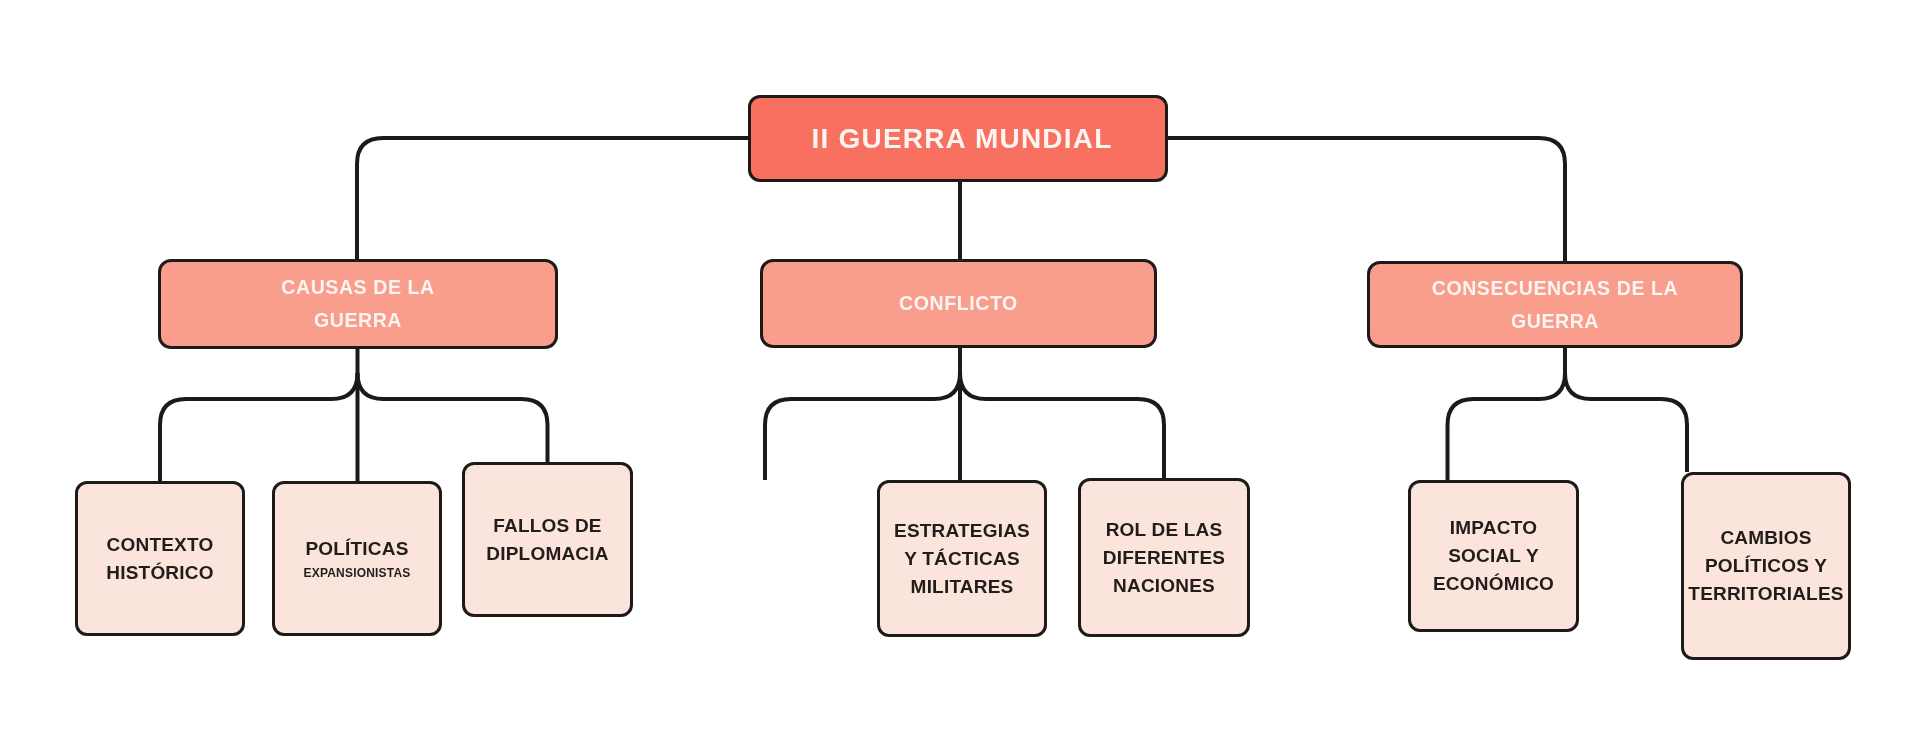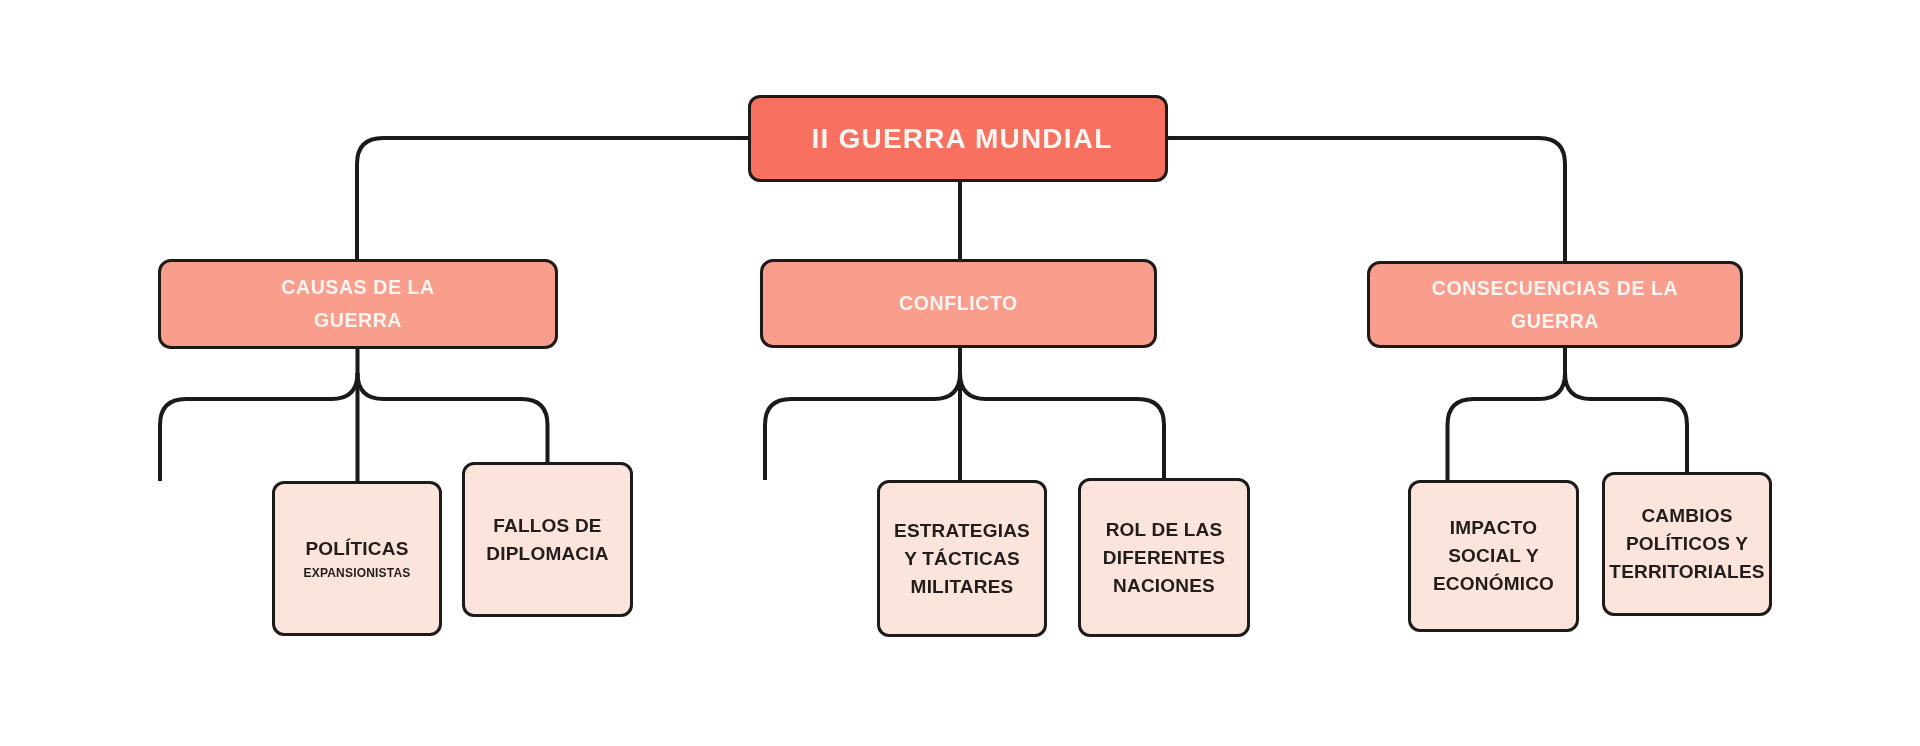--- a/index.html
+++ b/index.html
@@ -103,20 +103,24 @@
 
   <div class="node l2" style="left:760px;top:259px;width:397px;height:89px">
     <span class="ln">CONFLICTO</span>
   </div>
 
   <div class="node l2" style="left:1367px;top:261px;width:376px;height:87px">
     <span class="ln">CONSECUENCIAS DE LA</span>
     <span class="ln">GUERRA</span>
   </div>
 
+  <div class="node leaf" style="left:75px;top:481px;width:170px;height:155px">
+    <span class="ln">CONTEXTO</span>
+    <span class="ln">HISTÓRICO</span>
+  </div>
 
   <div class="node leaf" style="left:272px;top:481px;width:170px;height:155px">
     <span class="ln">POLÍTICAS</span>
     <span class="ln small">EXPANSIONISTAS</span>
   </div>
 
   <div class="node leaf" style="left:462px;top:462px;width:171px;height:155px">
     <span class="ln">FALLOS DE</span>
     <span class="ln">DIPLOMACIA</span>
   </div>
@@ -133,19 +137,19 @@
     <span class="ln">Y TÁCTICAS</span>
     <span class="ln">MILITARES</span>
   </div>
 
   <div class="node leaf" style="left:1408px;top:480px;width:171px;height:152px">
     <span class="ln">IMPACTO</span>
     <span class="ln">SOCIAL Y</span>
     <span class="ln">ECONÓMICO</span>
   </div>
 
-  <div class="node leaf" style="left:1602px;top:472px;width:170px;height:144px">
+  <div class="node leaf" style="left:1681px;top:472px;width:170px;height:188px">
     <span class="ln">CAMBIOS</span>
     <span class="ln">POLÍTICOS Y</span>
     <span class="ln">TERRITORIALES</span>
   </div>
 
 </div>
 
 </body></html>

